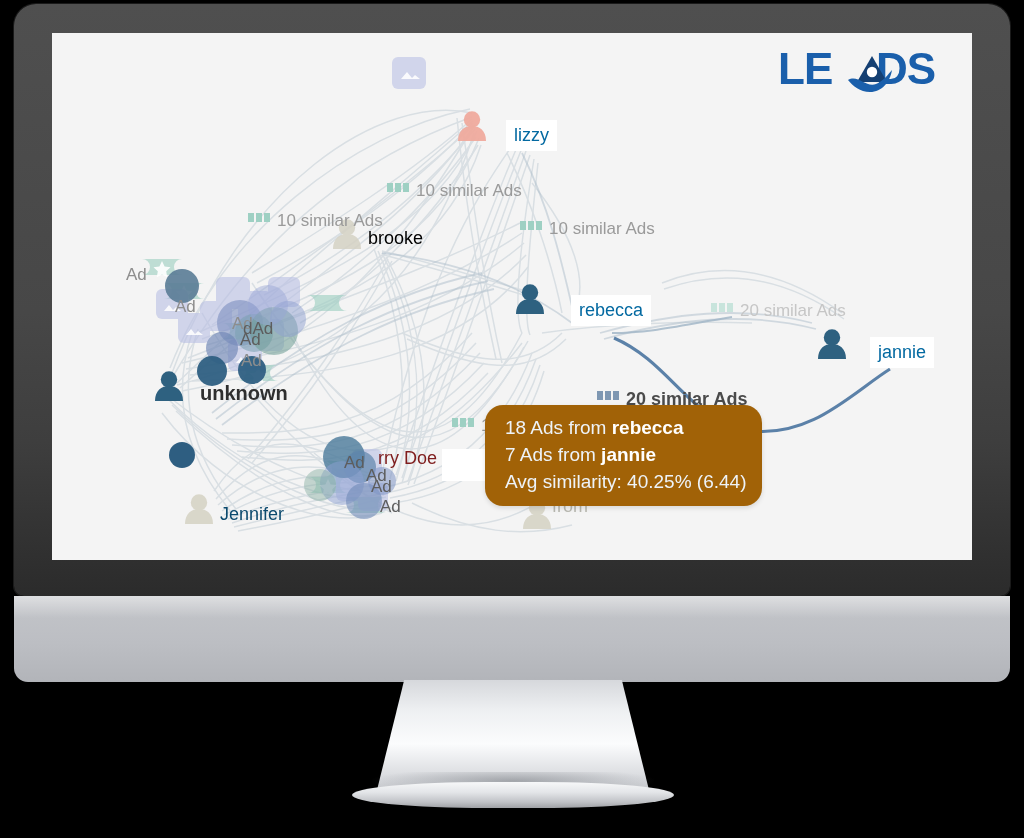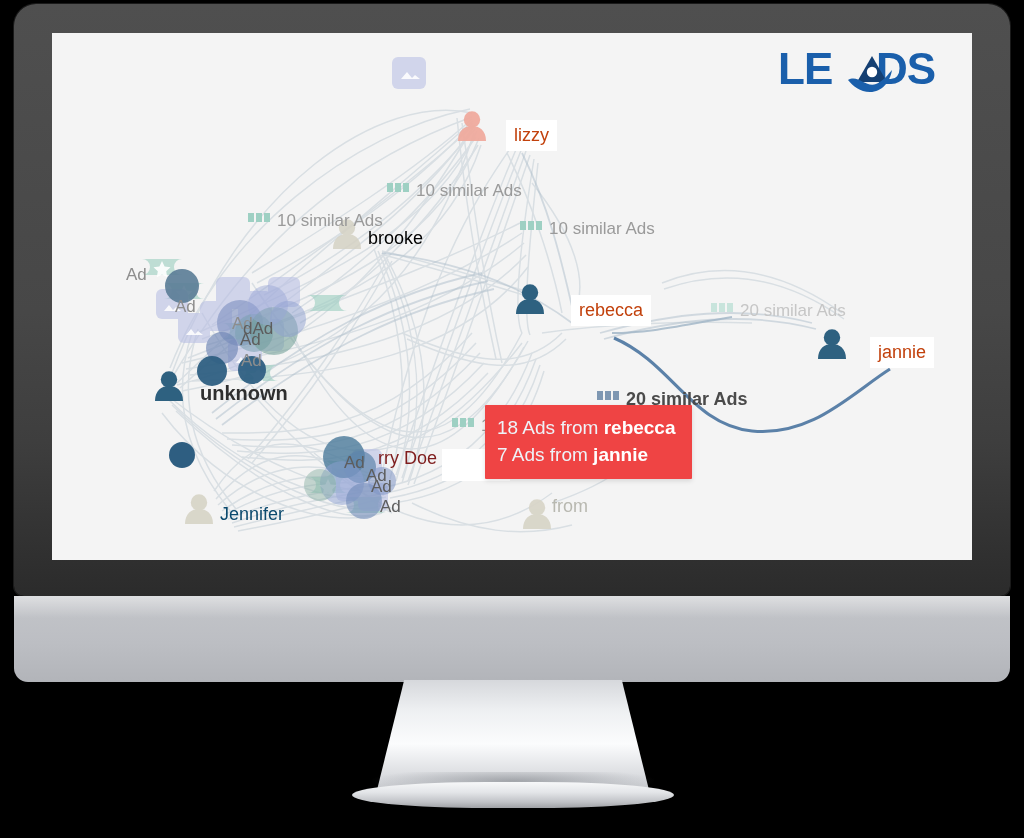--- a/index.html
+++ b/index.html
@@ -43,41 +43,41 @@
   .screen{
     position:absolute;left:52px;top:33px;width:920px;height:527px;
     background:#f4f4f4;overflow:hidden;
   }
   .canvas{position:absolute;inset:0;background:#f4f4f4;}
   .graph-svg{position:absolute;left:0;top:0;width:920px;height:527px;}
 
   
   .logo{position:absolute;right:16px;top:15px;height:48px;width:176px;}
   .label-chip{
-    position:absolute;background:#ffffff;color:#c2410c;
+    position:absolute;background:#ffffff;color:#0369a1;
     font-size:18px;line-height:24px;padding:3px 8px 4px 8px;white-space:nowrap;
   }
   .label-chip.bold{font-weight:bold;color:#2f2f2f;background:transparent;}
   .label-plain{
     position:absolute;white-space:nowrap;font-size:18px;line-height:22px;
   }
 
   
   .edge-label{position:absolute;display:flex;align-items:flex-start;gap:7px;white-space:nowrap;}
   .abc-ico{width:22px;height:13px;flex:0 0 auto;}
   .edge-label .txt{font-size:17px;color:#9a9a9a;}
   .edge-label.dim .txt{color:#c6c6c6;}
   .edge-label.hot .txt{color:#4a4a4a;font-weight:bold;font-size:18px;}
   .ad-text{position:absolute;font-size:17px;color:#8d8d8d;white-space:nowrap;}
   .ad-text.dark{color:#5d5d5d;}
 
   
   .tooltip{
-    position:absolute;background:#ef4444;border-radius:1px;
-    padding:9px 16px 11px 12px;box-shadow:0 2px 5px rgba(0,0,0,.12);
+    position:absolute;background:#a16207;border-radius:18px;
+    padding:9px 16px 11px 20px;box-shadow:0 2px 5px rgba(0,0,0,.12);
   }
   .tooltip .row{font-size:19px;line-height:27px;color:#eef3f8;white-space:nowrap;}
   .tooltip .row b{color:#ffffff;font-weight:bold;}
 </style>
 </head>
 <body>
 
 <div id="stage">
 
   <div class="monitor-body"></div>
@@ -368,20 +368,21 @@
 
       <div class="tooltip" style="left:433px;top:372px">
         <div class="row">
           <span>18 Ads from</span>
           <b>rebecca</b>
         </div>
         <div class="row">
           <span>7 Ads from</span>
           <b>jannie</b>
         </div>
+        <div class="row">Avg similarity: 40.25% (6.44)</div>
       </div>
 
       <svg class="logo" viewBox="0 0 176 48">
         <g fill="#1a5fab" font-family="Liberation Sans, sans-serif" font-weight="bold" font-size="44">
           <text x="-2" y="36" letter-spacing="-1">LE</text>
           <text x="96" y="36" letter-spacing="-1">DS</text>
         </g>
         <path d="M77 34 L92 8 L107 34 Z" fill="#143f72"></path>
         <circle cx="92" cy="24" r="5.2" fill="#ffffff"></circle>
         <path d="M68 32 C78 26, 86 40, 96 36 C104 33, 108 26, 112 22 C110 34, 102 44, 90 44 C80 44, 73 38, 68 32 Z" fill="#1a5fab"></path>

